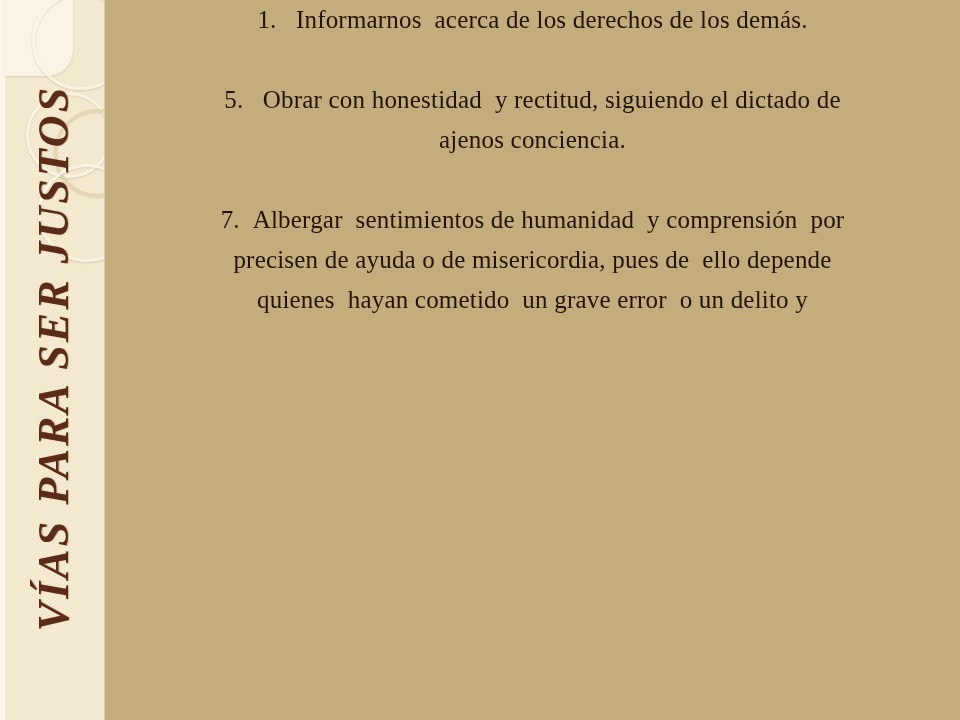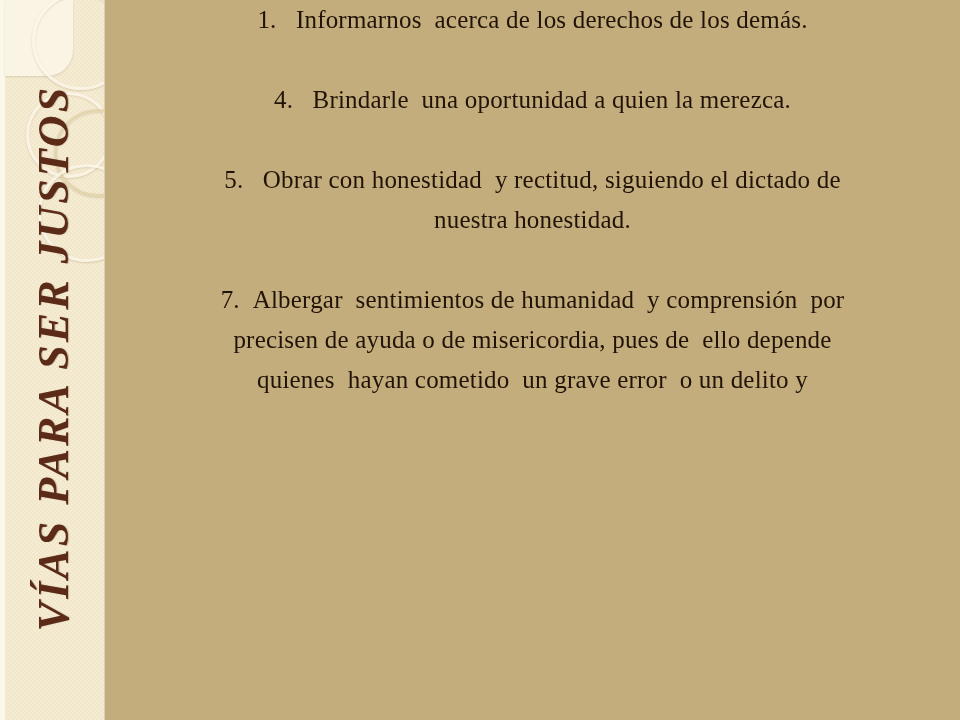--- a/index.html
+++ b/index.html
@@ -108,25 +108,22 @@
     <div class="ring ring-4"></div>
   </div>
 
   <div class="title">VÍAS PARA SER JUSTOS</div>
 
   <div class="content">
     <p>
       <span class="line">1. &nbsp;&nbsp;Informarnos &nbsp;acerca de los derechos de los demás.</span>
     </p>
     <p>
-      <span class="line">4. &nbsp;&nbsp;Brindarle &nbsp;una oportunidad a quien la merezca.</span>
-    </p>
-    <p>
       <span class="line">5. &nbsp;&nbsp;Obrar con honestidad &nbsp;y rectitud, siguiendo el dictado de</span>
-      <span class="line">nuestra honestidad.</span>
+      <span class="line">ajenos conciencia.</span>
     </p>
     <p>
       <span class="line">7. &nbsp;Albergar &nbsp;sentimientos de humanidad &nbsp;y comprensión &nbsp;por</span>
       <span class="line">precisen de ayuda o de misericordia, pues de &nbsp;ello depende</span>
       <span class="line">quienes &nbsp;hayan cometido &nbsp;un grave error &nbsp;o un delito y</span>
     </p>
   </div>
 
 </div>
 

